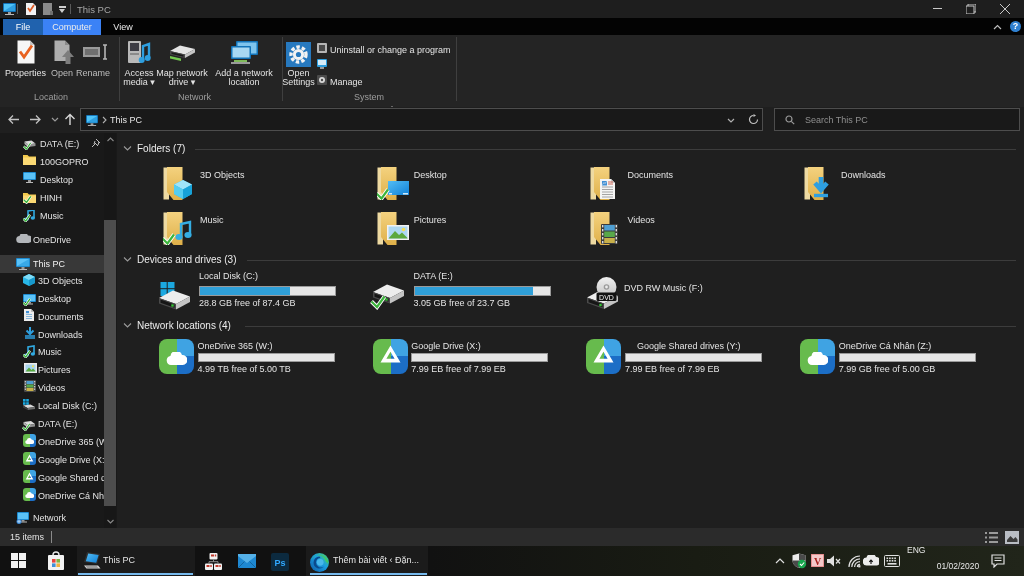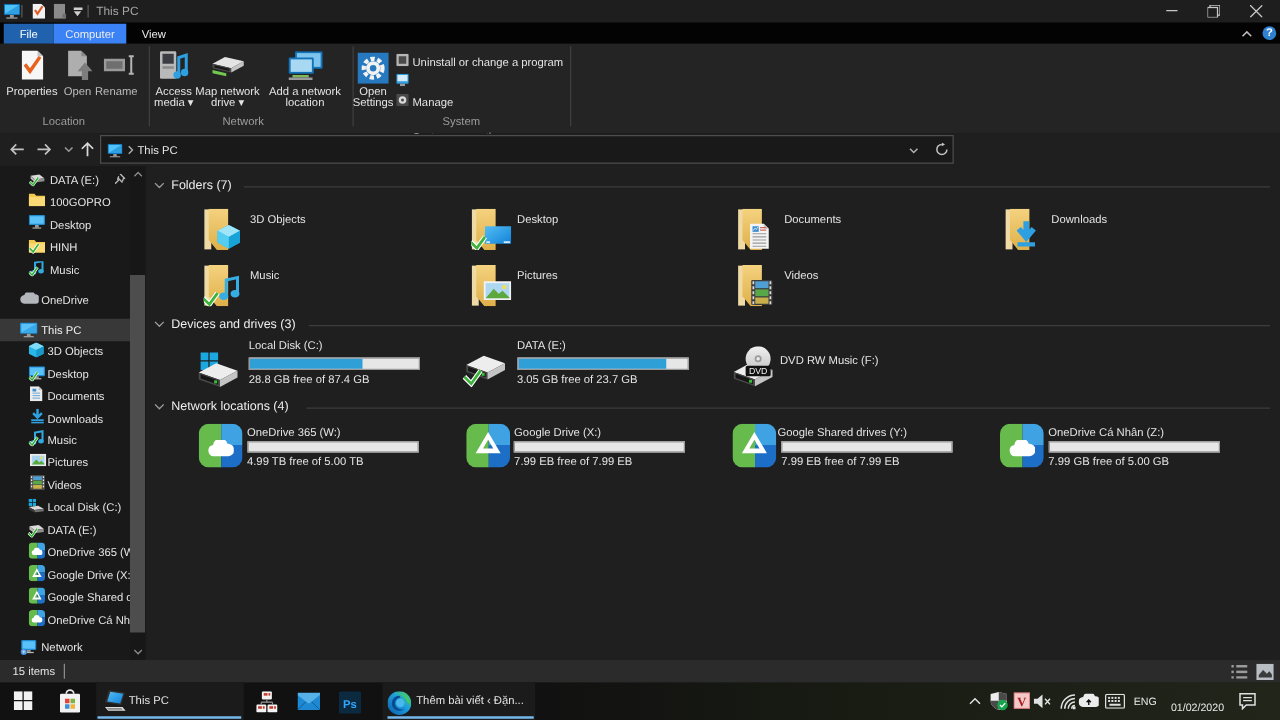--- a/index.html
+++ b/index.html
@@ -163,20 +163,27 @@
     <div class="t" style="left:29px;top:7px;color:#e8e8e8;">This PC</div>
     <svg class="ab" style="left:646px;top:9px" width="8" height="5" viewBox="0 0 8 5">
         <path d="M1,1 L4,4 L7,1" stroke="#b0b0b0" stroke-width="1.2" fill="none"></path>
       </svg>
     <svg class="ab" style="left:667px;top:5px" width="11" height="11" viewBox="0 0 11 11">
       <path d="M9.5,5.5 A4,4 0 1 1 5.5,1.5" stroke="#c2c2c2" stroke-width="1.2" fill="none"></path>
       <path d="M5.5,0 L8,1.5 L5.5,3 Z" fill="#c2c2c2"></path>
     </svg>
   </div>
 
+  <div class="ab" style="left:774px;top:1px;width:246px;height:23px;background:#191919;border:1px solid #4d4d4d;box-sizing:border-box;">
+    <svg class="ab" style="left:10px;top:6px" width="10" height="10" viewBox="0 0 10 10">
+      <circle cx="4" cy="4" r="3" stroke="#9a9a9a" stroke-width="1.2" fill="none"></circle>
+      <path d="M6.3,6.3 L9.2,9.2" stroke="#9a9a9a" stroke-width="1.2"></path>
+    </svg>
+    <div class="t" style="left:30px;top:7px;color:#8f8f8f;">Search This PC</div>
+  </div>
 </div>
 
 <div class="ab" id="sidebar" style="left:0;top:133px;width:117px;height:395px;background:#191919;overflow:hidden;">
 
   <div class="ab" style="left:23px;top:3px;">
     <svg width="13" height="12" viewBox="0 0 13 12">
       <path d="M1.5,3.5 L8.5,2.5 L12.5,5.5 L5,6.5 Z" fill="#d9d9d9"></path>
       <path d="M5,6.5 L12.5,5.5 V8 L5,9 Z" fill="#8f8f8f"></path>
       <path d="M1.5,3.5 L5,6.5 V9 L1.5,6 Z" fill="#b5b5b5"></path>
       <path d="M0.8,8.4 L3.4,11 L7.6,5" stroke="#fff" stroke-width="2.2" fill="none"></path>
@@ -581,21 +588,21 @@
   <div class="t" style="left:294.3px;top:232px;">7.99 EB free of 7.99 EB</div>
 
   <div class="ab" style="left:469.4px;top:206px;width:35px;height:35px;border-radius:8px;overflow:hidden;">
     <div class="ab" style="left:0;top:0;width:18px;height:35px;background:#67bb4d"></div>
     <div class="ab" style="left:18px;top:0;width:17px;height:17px;background:#3fa3e3"></div>
     <div class="ab" style="left:18px;top:17px;width:17px;height:18px;background:#1c6ec6"></div>
     <svg class="ab" style="left:0;top:0" width="35" height="35" viewBox="0 0 35 35">
       <path fill-rule="evenodd" d="M17.5,6.5 L27.5,23.5 H7.5 Z M17.5,12.7 L21.6,19.8 H13.4 Z" fill="#fff"></path>
     </svg>
   </div>
-  <div class="t" style="left:505px;top:208.5px;">Google Shared drives (Y:)</div>
+  <div class="t" style="left:520px;top:208.5px;">Google Shared drives (Y:)</div>
   <div class="ab" style="left:508px;top:219.6px;width:137px;height:9px;background:#e6e6e6;border:1px solid #9a9a9a;box-sizing:border-box;"></div>
   <div class="t" style="left:508px;top:232px;">7.99 EB free of 7.99 EB</div>
 
   <div class="ab" style="left:683.1px;top:206px;width:35px;height:35px;border-radius:8px;overflow:hidden;">
     <div class="ab" style="left:0;top:0;width:18px;height:35px;background:#67bb4d"></div>
     <div class="ab" style="left:18px;top:0;width:17px;height:17px;background:#3fa3e3"></div>
     <div class="ab" style="left:18px;top:17px;width:17px;height:18px;background:#1c6ec6"></div>
     <svg class="ab" style="left:7px;top:13px" width="21" height="14" viewBox="0 0 21 14">
       <path d="M5,13 a4.6,4.6 0 0 1 -0.6,-9.1 a6,6 0 0 1 11.6,-0.9 a4.2,4.2 0 0 1 0.8,10 Z" fill="#fff"></path>
     </svg>
@@ -734,20 +741,20 @@
         <rect x="5.1" y="2.5" width="1.6" height="1.6"></rect>
         <rect x="7.7" y="2.5" width="1.6" height="1.6"></rect>
         <rect x="10.3" y="2.5" width="1.6" height="1.6"></rect>
         <rect x="2.5" y="5" width="1.6" height="1.6"></rect>
         <rect x="5.1" y="5" width="1.6" height="1.6"></rect>
         <rect x="7.7" y="5" width="1.6" height="1.6"></rect>
         <rect x="10.3" y="5" width="1.6" height="1.6"></rect>
         <rect x="3.5" y="8" width="9" height="1.6"></rect>
       </g>
   </svg>
-  <div class="t" style="left:907px;top:11px;font-size:8.5px;color:#e8e8e8;">ENG</div>
+  <div class="t" style="left:907px;top:0;font-size:8.5px;color:#e8e8e8;">ENG</div>
   <div class="t" style="left:936px;top:5px;width:44px;text-align:right;font-size:14px;color:#e8e8e8;margin-top:37px;">12:26 AM</div>
   <div class="t" style="left:933px;top:16px;width:50px;text-align:center;font-size:8.5px;color:#e8e8e8;">01/02/2020</div>
   <svg class="ab" style="left:991px;top:8px" width="14" height="14" viewBox="0 0 14 14">
     <path d="M1,1 H13 V10 H6 L3,13 V10 H1 Z" fill="none" stroke="#e0e0e0" stroke-width="1.2"></path>
     <path d="M3.5,4 H10.5 M3.5,6.5 H10.5" stroke="#e0e0e0" stroke-width="1"></path>
   </svg>
 </div>
 
 </body></html>

